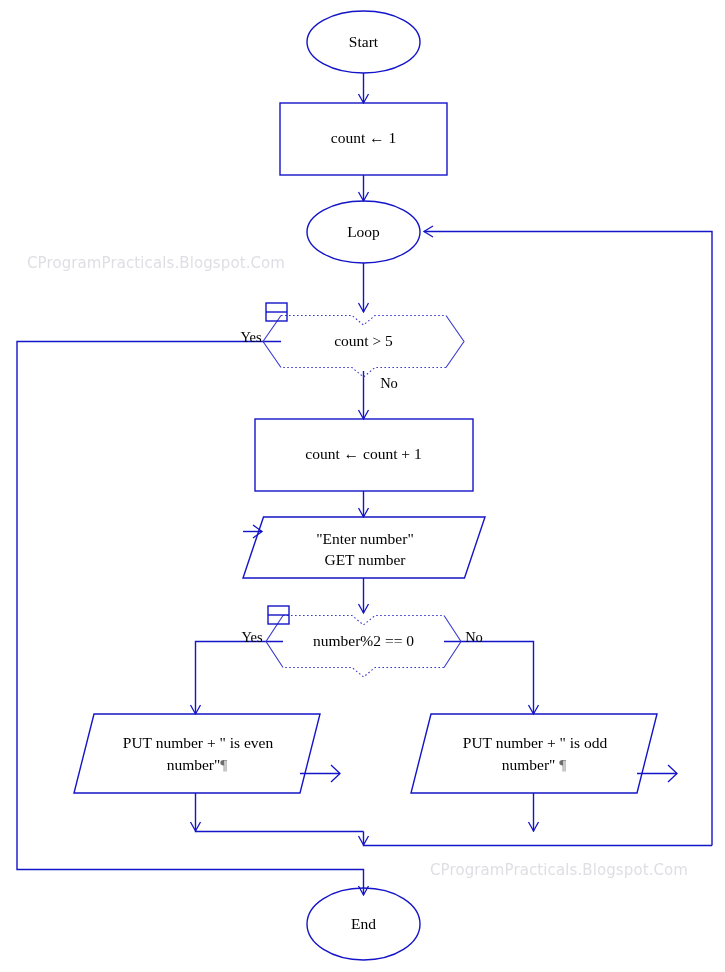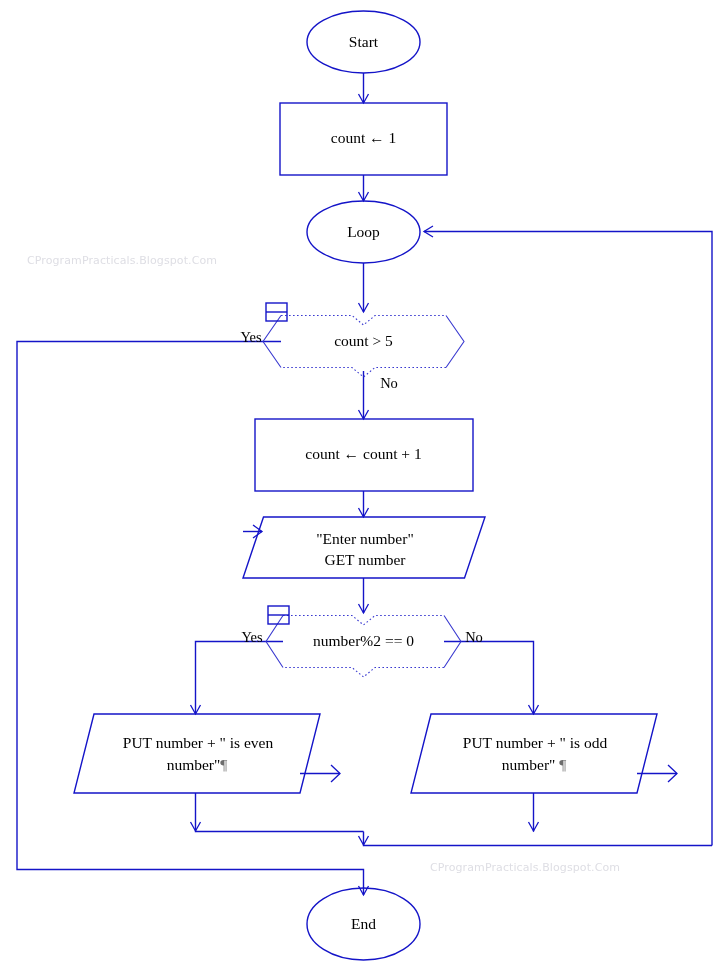--- a/index.html
+++ b/index.html
@@ -66,21 +66,21 @@
     fill: #000000;
     text-anchor: middle;
     dominant-baseline: middle;
   }
   .pilcrow {
     fill: #6d6d6d;
   }
   .watermark {
     position: absolute;
     font-family: "DejaVu Sans", "Liberation Sans", sans-serif;
-    font-size: 11px;
+    font-size: 15px;
     color: #dedee4;
     letter-spacing: 0.1px;
     white-space: nowrap;
     user-select: none;
   }
   #watermark-left { left: 27px; top: 254px; }
   #watermark-right { left: 430px; top: 861px; }
 </style>
 </head>
 <body>

